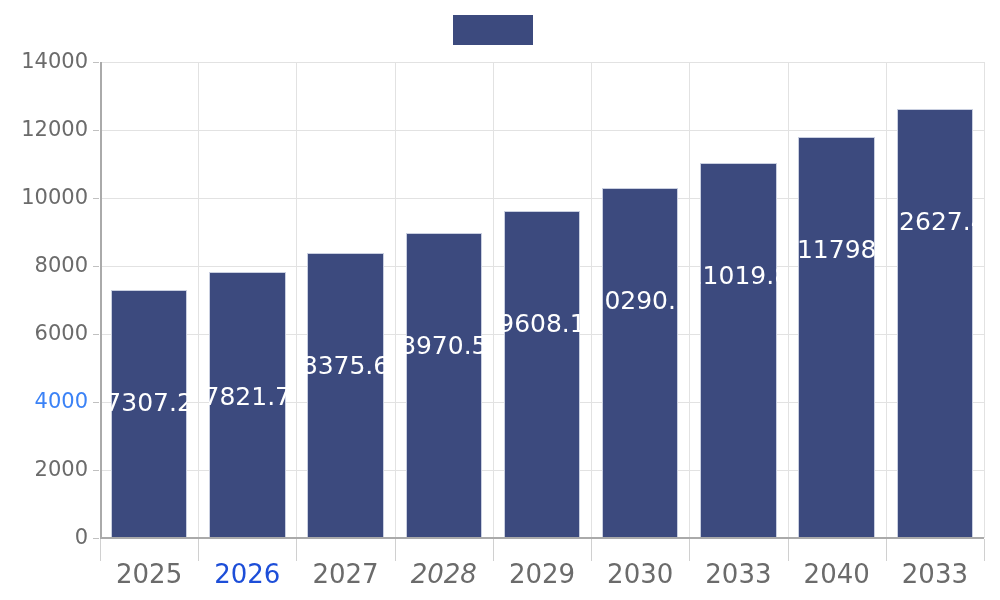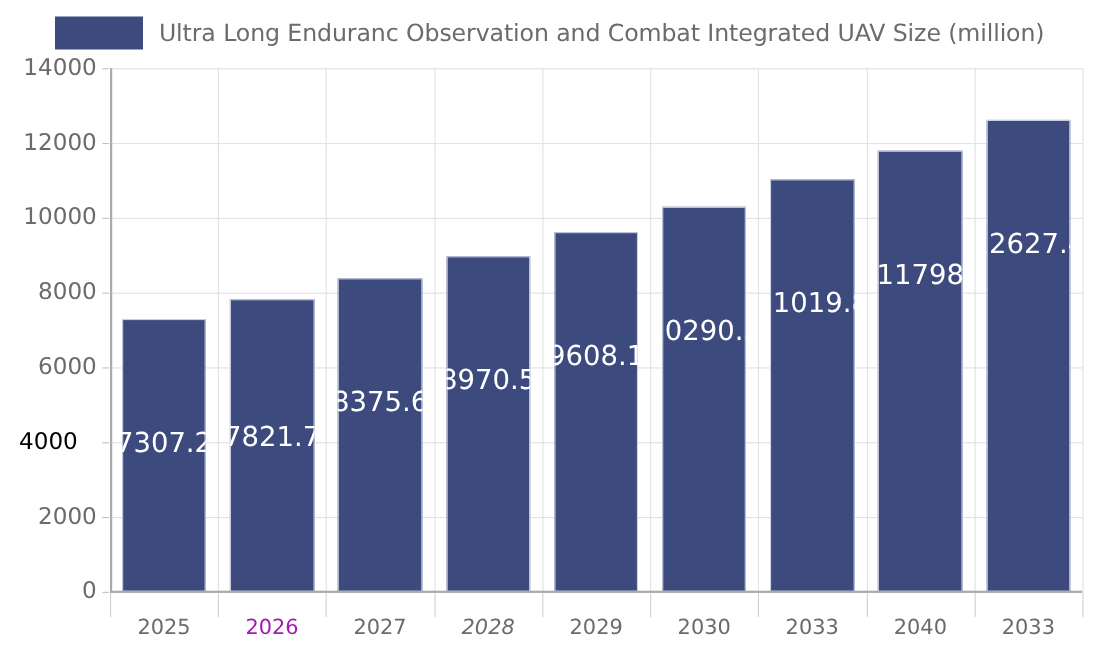--- a/index.html
+++ b/index.html
@@ -103,21 +103,21 @@
     white-space: nowrap;
   }
   .ytick-mark {
     position: absolute;
     width: 6px;
     height: 1px;
     background: #c0c0c0;
   }
   .xtick-label {
     position: absolute;
-    font-size: 19px;
+    font-size: 26px;
     color: #6b6b6b;
     text-align: center;
     white-space: nowrap;
   }
   .xtick-mark {
     position: absolute;
     top: 539px;
     width: 1px;
     height: 22px;
     background: #d0d0d0;
@@ -143,21 +143,20 @@
     line-height: 1;
   }
 </style>
 </head>
 <body>
 
 <div id="chart-root">
 
   <div class="legend">
     <div class="legend-swatch"></div>
-    <div class="legend-label">Ultra Long Enduranc Observation and Combat Integrated UAV Size (million)</div>
   </div>
 
   <div class="plot">
     <div class="plot-bg"></div>
     <div id="grid-h-layer">
         <div class="gridline-h" style="top: 476px;"></div>
         <div class="gridline-h" style="top: 408px;"></div>
         <div class="gridline-h" style="top: 340px;"></div>
         <div class="gridline-h" style="top: 272px;"></div>
         <div class="gridline-h" style="top: 204px;"></div>
@@ -218,37 +217,37 @@
   </div>
 
   <div class="spine-y"></div>
   <div class="spine-x"></div>
 
   <div id="ytick-layer">
       <div class="ytick-label" style="color: rgb(107, 107, 107); right: auto; left: 0px; width: 88px; text-align: right; top: 525px;">0</div>
       <div class="ytick-mark" style="left: 93px; top: 538px;"></div>
       <div class="ytick-label" style="color: rgb(107, 107, 107); right: auto; left: 0px; width: 88px; text-align: right; top: 457px;">2000</div>
       <div class="ytick-mark" style="left: 93px; top: 470px;"></div>
-      <div class="ytick-label" style="color: #000000; right: auto; left: 0px; width: 88px; text-align: center; top: 389px;">4000</div>
+      <div class="ytick-label" style="color: #3b82f6; right: auto; left: 0px; width: 88px; text-align: right; top: 389px;">4000</div>
       <div class="ytick-mark" style="left: 93px; top: 402px;"></div>
       <div class="ytick-label" style="color: rgb(107, 107, 107); right: auto; left: 0px; width: 88px; text-align: right; top: 321px;">6000</div>
       <div class="ytick-mark" style="left: 93px; top: 334px;"></div>
       <div class="ytick-label" style="color: rgb(107, 107, 107); right: auto; left: 0px; width: 88px; text-align: right; top: 253px;">8000</div>
       <div class="ytick-mark" style="left: 93px; top: 266px;"></div>
       <div class="ytick-label" style="color: rgb(107, 107, 107); right: auto; left: 0px; width: 88px; text-align: right; top: 185px;">10000</div>
       <div class="ytick-mark" style="left: 93px; top: 198px;"></div>
       <div class="ytick-label" style="color: rgb(107, 107, 107); right: auto; left: 0px; width: 88px; text-align: right; top: 117px;">12000</div>
       <div class="ytick-mark" style="left: 93px; top: 130px;"></div>
       <div class="ytick-label" style="color: rgb(107, 107, 107); right: auto; left: 0px; width: 88px; text-align: right; top: 49px;">14000</div>
       <div class="ytick-mark" style="left: 93px; top: 62px;"></div>
     </div>
   <div id="xtick-layer">
       <div class="xtick-label" style="color: rgb(107, 107, 107); left: 100px; width: 98.2px; top: 559px;">2025</div>
       <div class="xtick-mark" style="left: 100px;"></div>
-      <div class="xtick-label" style="color: #a21caf; left: 198.2px; width: 98.2px; top: 559px;">2026</div>
+      <div class="xtick-label" style="color: #1d4ed8; left: 198.2px; width: 98.2px; top: 559px;">2026</div>
       <div class="xtick-mark" style="left: 198.2px;"></div>
       <div class="xtick-label" style="color: rgb(107, 107, 107); left: 296.4px; width: 98.2px; top: 559px;">2027</div>
       <div class="xtick-mark" style="left: 296.4px;"></div>
       <div class="xtick-label" style="color: rgb(107, 107, 107); left: 394.7px; width: 98.2px; top: 559px; font-style: italic;">2028</div>
       <div class="xtick-mark" style="left: 394.7px;"></div>
       <div class="xtick-label" style="color: rgb(107, 107, 107); left: 492.9px; width: 98.2px; top: 559px;">2029</div>
       <div class="xtick-mark" style="left: 492.9px;"></div>
       <div class="xtick-label" style="color: rgb(107, 107, 107); left: 591.1px; width: 98.2px; top: 559px;">2030</div>
       <div class="xtick-mark" style="left: 591.1px;"></div>
       <div class="xtick-label" style="color: rgb(107, 107, 107); left: 689.3px; width: 98.2px; top: 559px;">2033</div>

